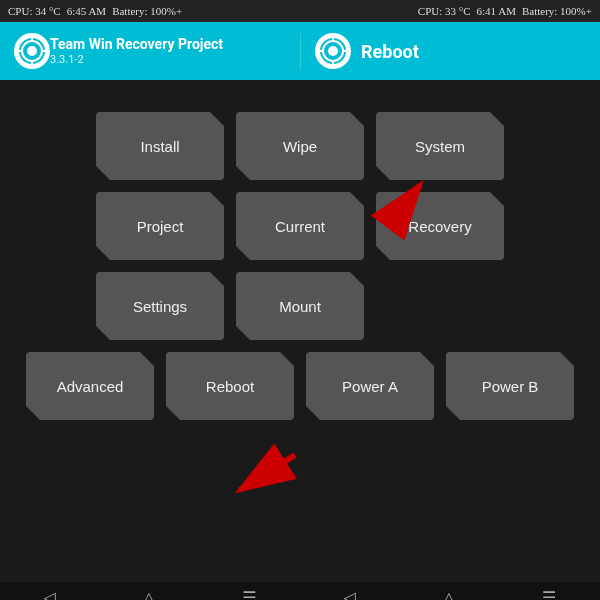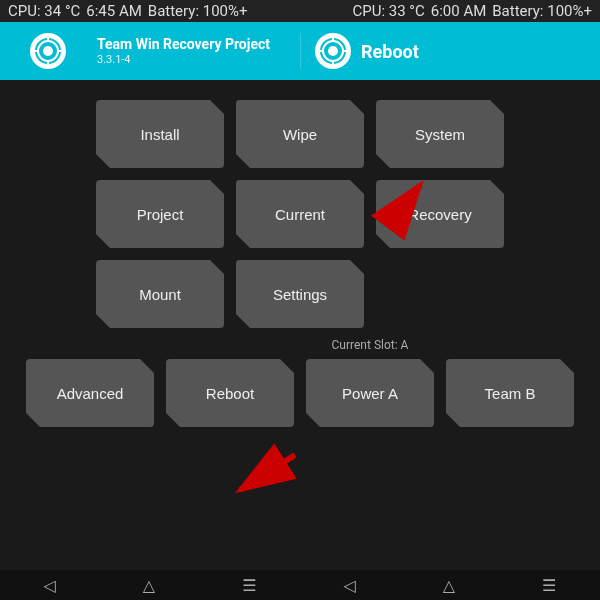--- a/index.html
+++ b/index.html
@@ -19,38 +19,38 @@
       background: #222;
       display: flex;
       align-items: center;
       justify-content: space-between;
       padding: 0 8px;
     }
     .status-section {
       display: flex;
       align-items: flex-start;
       gap: 6px;
-      font-size: 15px;
+      font-size: 11px;
       color: #ddd;
+      font-family: Liberation Serif, serif;
     }
 
     
     .header {
       width: 600px;
       height: 58px;
       background: #00bcd4;
       display: flex;
       align-items: center;
     }
     .header-left {
       width: 300px;
       display: flex;
       align-items: center;
-      padding: 0 30px;
-      justify-content: space-between;
+      padding: 0 14px;
     }
     .header-logo {
       width: 36px;
       height: 36px;
       border-radius: 50%;
       background: #fff;
       display: flex;
       align-items: center;
       justify-content: center;
       font-size: 18px;
@@ -85,20 +85,21 @@
 
     
     .main-area {
       width: 600px;
       height: 490px;
       background: #1a1a1a;
       padding: 20px 16px 10px 16px;
       display: flex;
       flex-direction: column;
       gap: 12px;
+      margin-top: 12px;
     }
 
     .grid-row {
       display: flex;
       gap: 12px;
       justify-content: center;
     }
 
     .grid-btn {
       width: 128px;
@@ -148,41 +149,41 @@
 <body>
 
 <div class="status-bar">
   <div class="status-section">
     <span>CPU: 34 °C</span>
     <span>6:45 AM</span>
     <span>Battery: 100%+</span>
   </div>
   <div class="status-section">
     <span>CPU: 33 °C</span>
-    <span>6:00 AM</span>
+    <span>6:41 AM</span>
     <span>Battery: 100%+</span>
   </div>
 </div>
 
 <div class="header">
   <div class="header-left">
     <div class="header-logo">
       <svg width="28" height="28" viewBox="0 0 28 28">
         <circle cx="14" cy="14" r="13" fill="#00bcd4"></circle>
         <circle cx="14" cy="14" r="10" fill="none" stroke="white" stroke-width="2"></circle>
         <circle cx="14" cy="14" r="5" fill="white"></circle>
         <line x1="14" y1="1" x2="14" y2="4" stroke="white" stroke-width="2"></line>
         <line x1="14" y1="24" x2="14" y2="27" stroke="white" stroke-width="2"></line>
         <line x1="1" y1="14" x2="4" y2="14" stroke="white" stroke-width="2"></line>
         <line x1="24" y1="14" x2="27" y2="14" stroke="white" stroke-width="2"></line>
       </svg>
     </div>
     <div class="header-title">
       <div class="main-title">Team Win Recovery Project</div>
-      <div class="sub-title">3.3.1-4</div>
+      <div class="sub-title">3.3.1-2</div>
     </div>
   </div>
   <div class="header-right">
     <div class="header-logo">
       <svg width="28" height="28" viewBox="0 0 28 28">
         <circle cx="14" cy="14" r="13" fill="#00bcd4"></circle>
         <circle cx="14" cy="14" r="10" fill="none" stroke="white" stroke-width="2"></circle>
         <circle cx="14" cy="14" r="5" fill="white"></circle>
         <line x1="14" y1="1" x2="14" y2="4" stroke="white" stroke-width="2"></line>
         <line x1="14" y1="24" x2="14" y2="27" stroke="white" stroke-width="2"></line>
@@ -202,39 +203,31 @@
     <button class="grid-btn">System</button>
   </div>
 
   <div class="grid-row">
     <button class="grid-btn">Project</button>
     <button class="grid-btn">Current</button>
     <button class="grid-btn">Recovery</button>
   </div>
 
   <div class="grid-row">
+    <button class="grid-btn">Settings</button>
     <button class="grid-btn">Mount</button>
-    <button class="grid-btn">Settings</button>
     <div style="width:128px; height:68px;"></div>
   </div>
 
-  <div class="grid-row" style="margin-top:-6px; margin-bottom:-6px;">
-    <div style="width:128px;"></div>
-    <div style="width:128px;"></div>
-    <div style="width:128px; text-align:center;">
-      <span style="font-size:12px; color:#aaa;">Current Slot: A</span>
-    </div>
-    <div style="width:128px;"></div>
-  </div>
 
   <div class="grid-row">
     <button class="grid-btn">Advanced</button>
     <button class="grid-btn">Reboot</button>
     <button class="grid-btn">Power A</button>
-    <button class="grid-btn">Team B</button>
+    <button class="grid-btn">Power B</button>
   </div>
 
 </div>
 
 <div class="nav-bar">
   <span class="nav-icon">◁</span>
   <span class="nav-icon">△</span>
   <span class="nav-icon">☰</span>
   <span class="nav-icon">◁</span>
   <span class="nav-icon">△</span>

